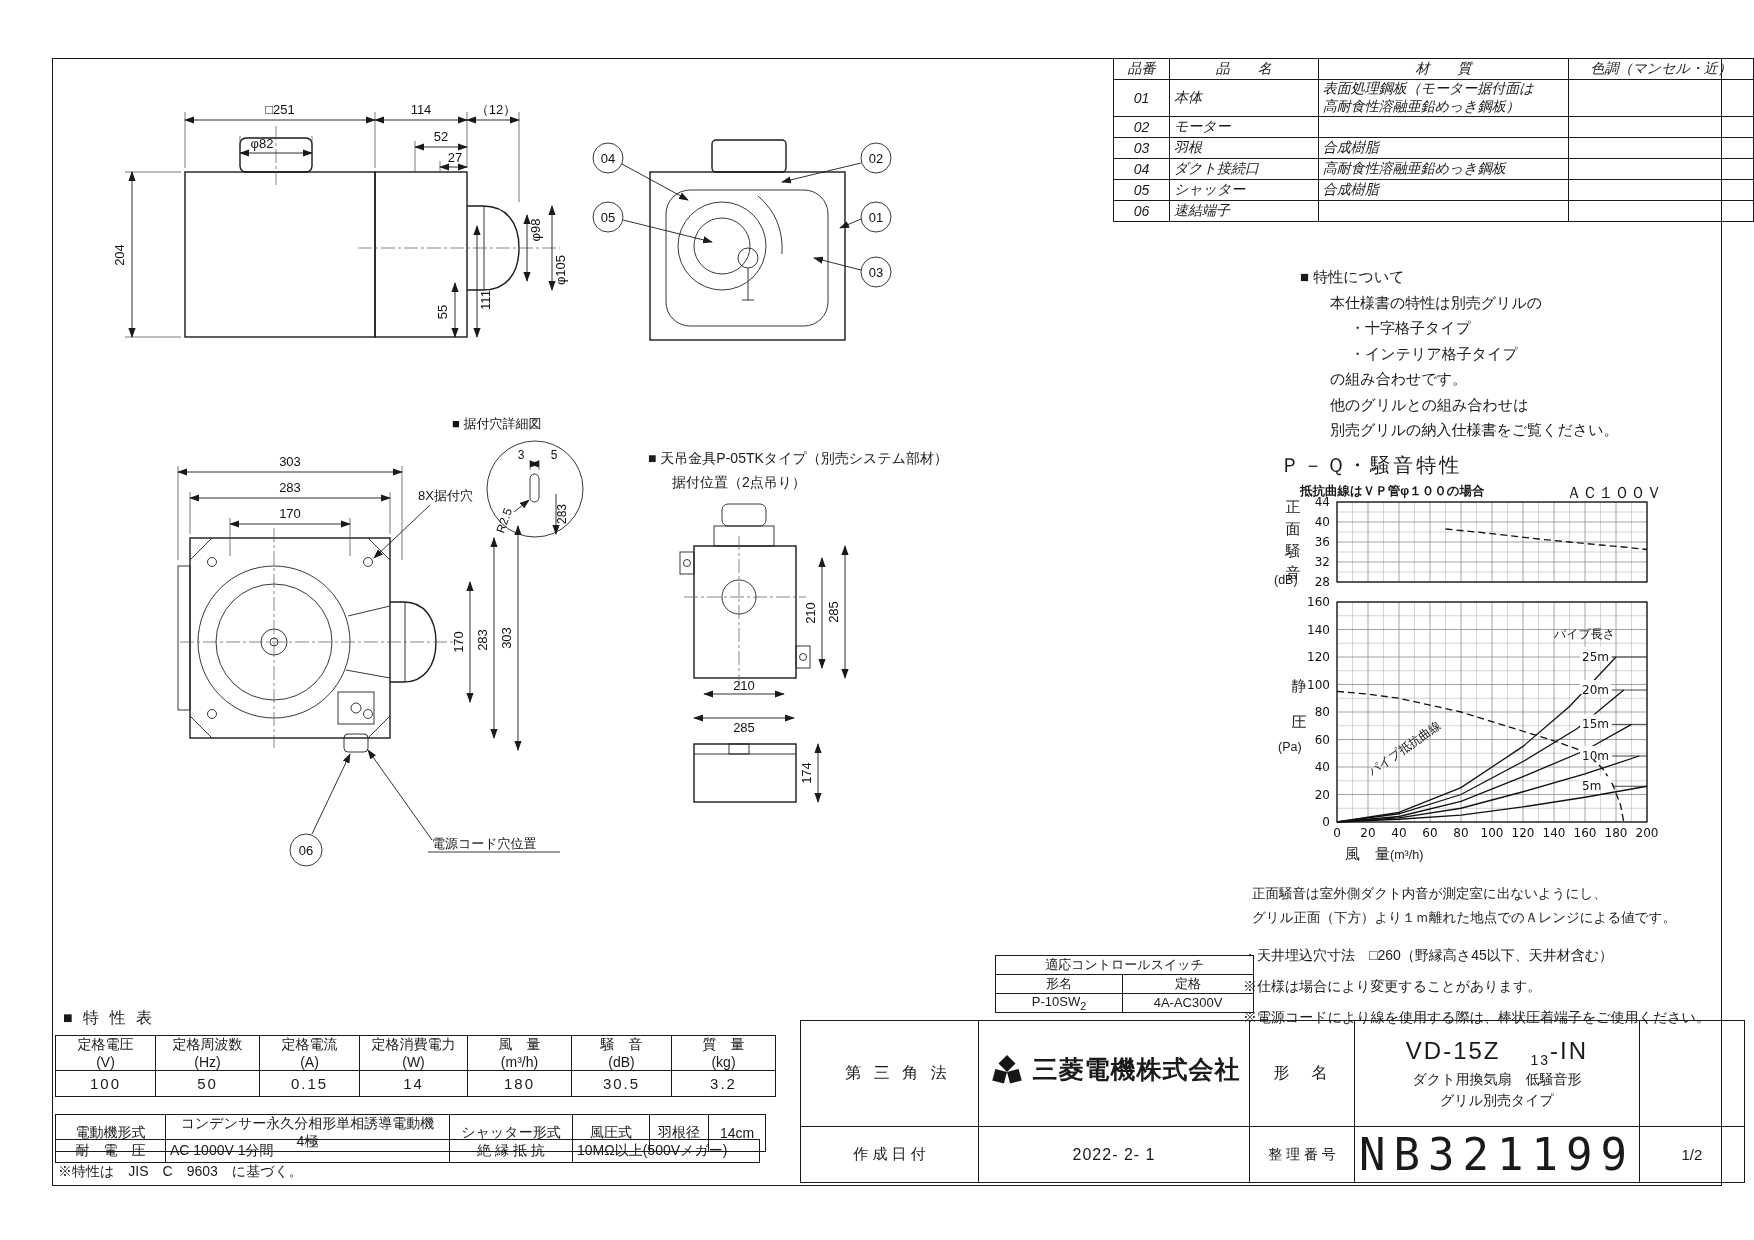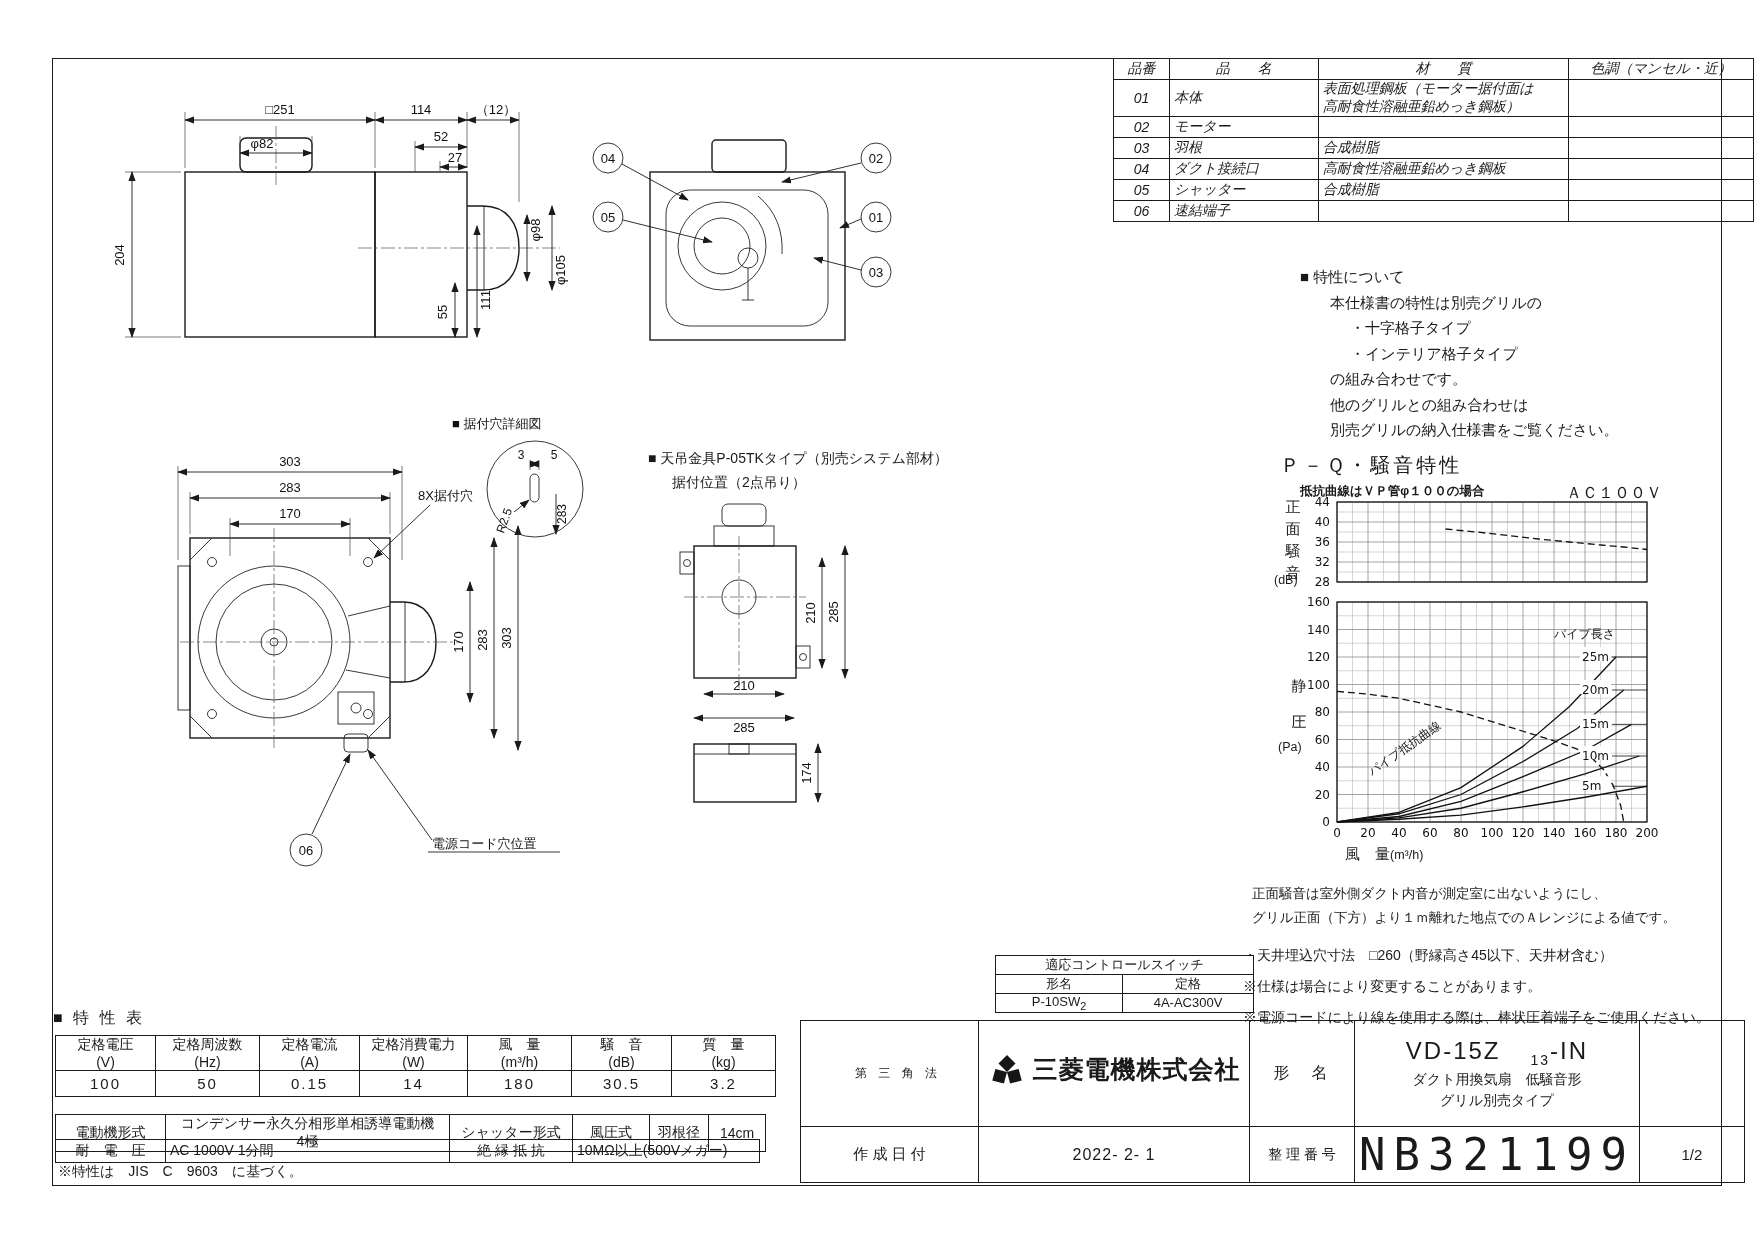--- a/index.html
+++ b/index.html
@@ -38,28 +38,28 @@
   .vert2{position:absolute;width:18px;word-break:break-all;font-size:15px;line-height:36px;text-align:center;}
   .unit{position:absolute;font-size:12.5px;}
   .flowlab{position:absolute;left:1345px;top:845px;font-size:15px;}
   .pqnotes{position:absolute;left:1252px;top:882px;font-size:13.5px;line-height:24px;}
   .inotes{position:absolute;left:1243px;top:940px;font-size:14px;line-height:31px;}
   
   .csw{position:absolute;left:995px;top:955px;}
   .csw td{font-size:13px;height:17px;}
   
   .specT{position:absolute;left:55px;}
-  .spec-title{position:absolute;left:53px;top:1008px;font-size:16px;letter-spacing:3px;}
+  .spec-title{position:absolute;left:63px;top:1008px;font-size:16px;letter-spacing:3px;}
   .specT td{font-size:14px;}
   .specT .val{font-size:15px;letter-spacing:2px;height:25px;}
   .spec-foot{position:absolute;left:58px;top:1163px;font-size:14px;}
   
   .tblock{position:absolute;left:800px;top:1020px;}
   .tblock td{border:1.5px solid #1a1a1a;}
-  .proj{font-size:12px;letter-spacing:4px;padding-left:21px;}
+  .proj{font-size:16px;letter-spacing:4px;padding-left:21px;}
   .company{font-size:25px;font-weight:bold;letter-spacing:1px;}
   .mlabel{font-size:16px;letter-spacing:3px;}
   .model-main{font-size:24px;letter-spacing:2px;}
   .model-main sub{font-size:14px;margin-left:30px;}
   .model-desc{font-size:14px;margin-top:3px;}
   .num{font-family:"DejaVu Sans Mono",monospace;font-size:44px;letter-spacing:8px;font-weight:400;margin-left:37px;}
   .datev{font-size:16px;letter-spacing:1px;}
   .pageno{font-size:15px;}
   .brkt{position:absolute;font-size:14px;}
 </style>

